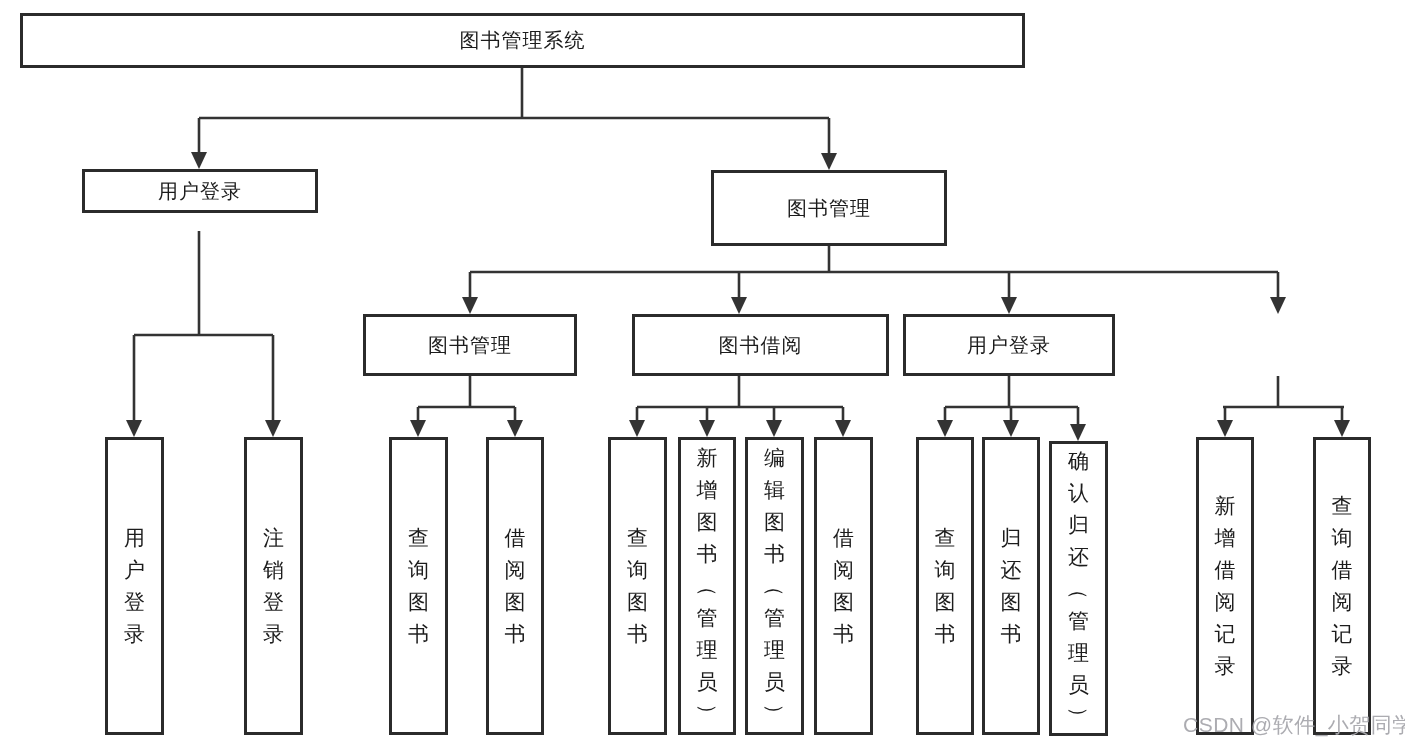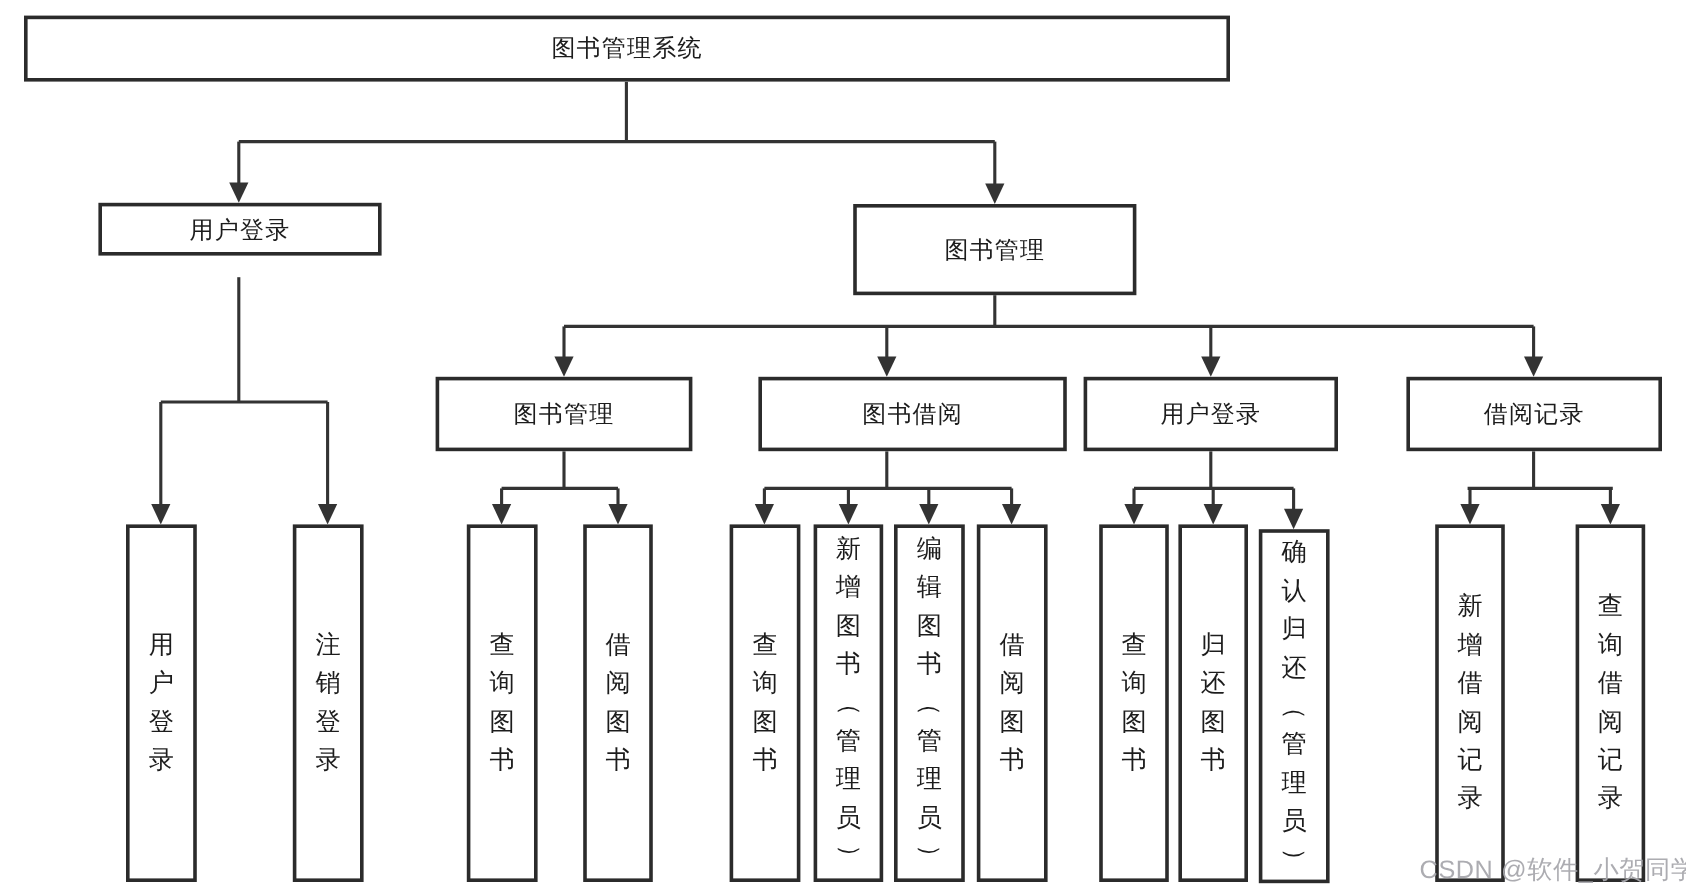--- a/index.html
+++ b/index.html
@@ -95,23 +95,20 @@
 
   <div class="node h" style="left:363px;top:314px;width:214px;height:62px">
     <span class="hlabel">图书管理</span>
   </div>
   <div class="node h" style="left:632px;top:314px;width:257px;height:62px">
     <span class="hlabel">图书借阅</span>
   </div>
   <div class="node h" style="left:903px;top:314px;width:212px;height:62px">
     <span class="hlabel">用户登录</span>
   </div>
-  <div class="node h" style="left:1172px;top:314px;width:213px;height:62px">
-    <span class="hlabel">借阅记录</span>
-  </div>
 
   <div class="node v" style="left:105px;top:437px;width:59px;height:298px">
     <span class="vtext">
         <span class="vchar">用</span>
         <span class="vchar">户</span>
         <span class="vchar">登</span>
         <span class="vchar">录</span>
       </span>
   </div>
   <div class="node v" style="left:244px;top:437px;width:59px;height:298px">

